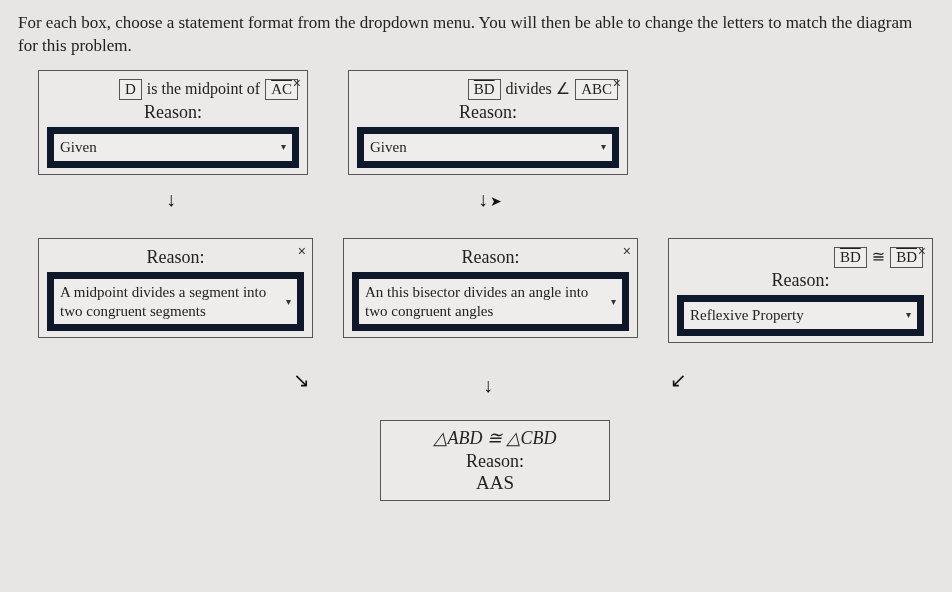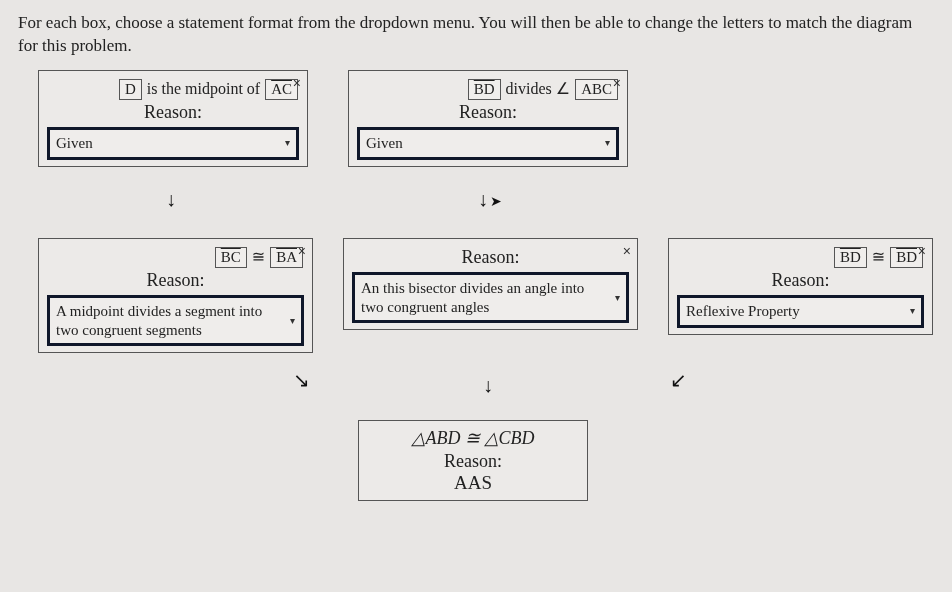--- a/index.html
+++ b/index.html
@@ -22,21 +22,21 @@
     padding: 6px 8px 6px 8px;
   }
   .close {
     position: absolute; top: 4px; right: 6px;
     font-size: 14px; color: #333; cursor: pointer;
     font-family: Arial, sans-serif;
   }
   .stmt { text-align: right; font-size: 16px; margin: 2px 0 2px 0; white-space: nowrap;}
   .reason-lbl { text-align: center; font-size: 18px; margin-top: 2px; }
   .reason-sel {
-    border: 3px solid #0f172a; background: #efedeb;
+    border: 7px solid #0f172a; background: #efedeb;
     font-size: 15px; padding: 4px 18px 4px 6px;
     margin-top: 4px; position: relative; cursor: pointer;
     line-height: 1.25;
   }
   .caret { position: absolute; right: 6px; top: 50%; transform: translateY(-50%); font-size: 10px; color:#333;}
   .letterbox {
     display: inline-block; border: 1px solid #555; background: #f0eeec;
     padding: 1px 5px; font-size: 15px; margin: 0 1px; cursor: text;
   }
   .ovl { text-decoration: overline; }
@@ -75,23 +75,20 @@
       <span>Given</span>
       <span class="caret">▾</span>
     </div>
   </div>
 
   <div class="arrow" style="left:148px; top:118px;">↓</div>
   <div class="arrow" style="left:460px; top:118px;">↓<span class="cursor-ptr">➤</span></div>
 
   <div class="box" style="left:20px; top:168px; width:275px;">
     <span class="close">×</span>
-    <div class="stmt">
-      <span class="letterbox ovl">BC</span> <span class="sym">≅</span> <span class="letterbox ovl">BA</span>
-    </div>
     <div class="reason-lbl">Reason:</div>
     <div class="reason-sel">
       <span>A midpoint divides a segment into two congruent segments</span>
       <span class="caret">▾</span>
     </div>
   </div>
 
   <div class="box" style="left:325px; top:168px; width:295px;">
     <span class="close">×</span>
     <div class="reason-lbl">Reason:</div>
@@ -110,21 +107,21 @@
     <div class="reason-sel">
       <span>Reflexive Property</span>
       <span class="caret">▾</span>
     </div>
   </div>
 
   <div class="arrow" style="left:275px; top:298px;">↘</div>
   <div class="arrow" style="left:465px; top:304px;">↓</div>
   <div class="arrow" style="left:652px; top:298px;">↙</div>
 
-  <div class="box final" style="left:340px; top:350px; width:230px;">
+  <div class="box final" style="left:362px; top:350px; width:230px;">
     <div class="concl">
       <span class="sym">△</span><span>ABD</span> <span class="sym">≅</span> <span class="sym">△</span><span>CBD</span>
     </div>
     <div class="reason-lbl">Reason:</div>
     <div style="text-align:center; font-size:19px;">AAS</div>
   </div>
 
 </div>
 
 </body></html>

